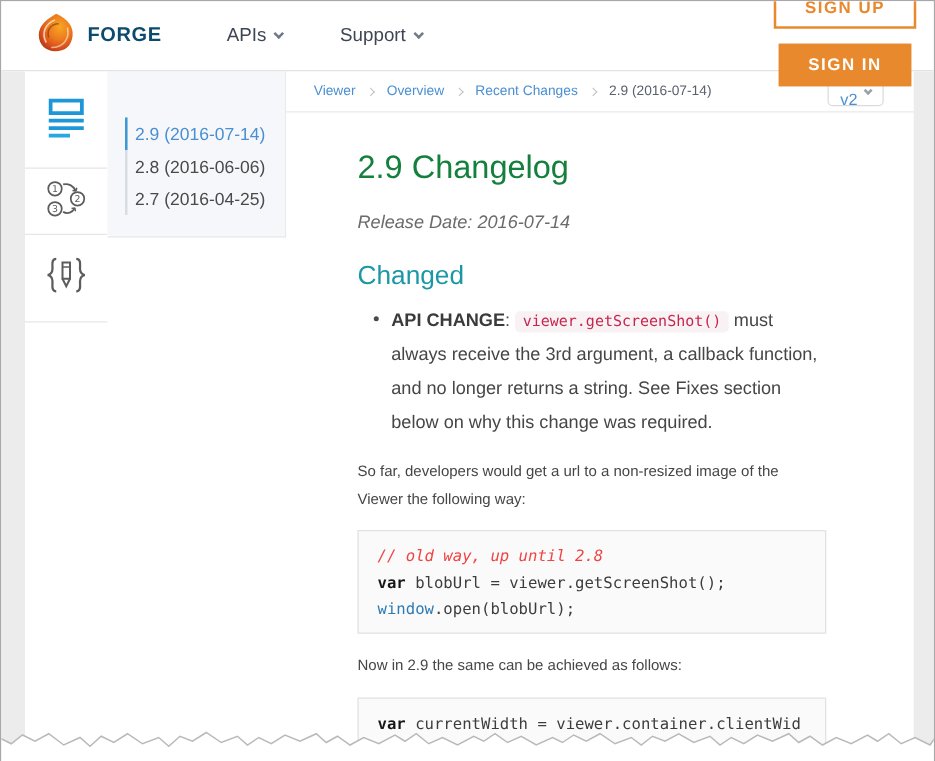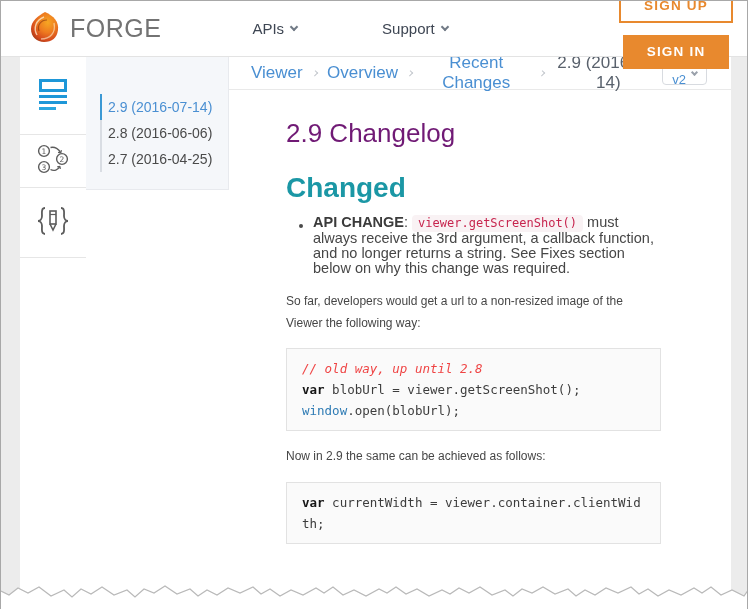--- a/index.html
+++ b/index.html
@@ -9,23 +9,23 @@
     position:relative; width:748px; height:609px; background:#fff;
     border-left:1px solid #a8a8a8; border-top:1px solid #a8a8a8; border-right:1px solid #a8a8a8;
     overflow:hidden;
   }
   
   .header {
     height:56px; background:#fff; border-bottom:1px solid #e3e3e3;
     display:flex; align-items:center; position:relative; z-index:2;
   }
   .brand { display:flex; align-items:center; margin-left:27px; cursor:pointer; }
-  .brand-text { font-size:25px; font-weight:400; color:#737373; letter-spacing:0.5px; margin-left:8px; }
+  .brand-text { font-size:16px; font-weight:700; color:#0c4a6e; letter-spacing:0.5px; margin-left:8px; }
   .top-nav { display:flex; align-items:center; margin-left:52px; gap:46px; }
-  .nav-item { font-size:15px; color:#3e4653; display:flex; align-items:center; cursor:pointer;margin-left:39px; }
+  .nav-item { font-size:15px; color:#3e4653; display:flex; align-items:center; cursor:pointer; }
   .chev { display:inline-block; width:6px; height:6px; border-right:2px solid #717a86; border-bottom:2px solid #717a86; transform:rotate(45deg); margin-left:7px; margin-top:-3px; }
   .header-buttons { margin-left:auto; display:flex; align-items:center; margin-right:14px; gap:12px;flex-direction:column; }
   .btn { height:34px; font-size:13.5px; font-weight:700; letter-spacing:1.2px; display:flex; align-items:center; justify-content:center; cursor:pointer; font-family:"Liberation Sans", sans-serif; }
   .btn-outline { width:114px; background:#fff; border:2px solid var(--orange); color:var(--orange); }
   .btn-solid { width:106px; background:var(--orange); border:2px solid var(--orange); color:#fff; }
   
   .body { display:flex; height:552px; position:relative; }
   .gutter-left { width:19px; background:#ececec; }
   .gutter-right { width:16px; background:#ececec; }
   .icon-rail { width:66px; background:#fff; }
@@ -38,34 +38,34 @@
   .icon-article .ln.short { width:62%; background:#2aa6e0; }
   
   .version-col { width:143px; background:#fff; }
   .version-panel { height:133px; background:#f5f7fa; border-right:1px solid #e8eaee; border-bottom:1px solid #e8eaee; padding-top:37px; }
   .version-list { margin-left:14px; border-left:2px solid #d9dde3; }
   .version-item { font-size:14px; color:#4a4a4a; line-height:26px; padding-left:6px; cursor:pointer; white-space:nowrap; }
   .version-item.active { color:var(--blue); border-left:2px solid #3c99d4; margin-left:-2px; }
   
   .main { flex:1; background:#fff; min-width:0; }
   .breadcrumb-bar { height:33px; border-bottom:1px solid #e9e9e9; display:flex; align-items:center; padding:0 24px 0 22px; }
-  .bc { display:flex; align-items:center; font-size:17px;text-align:center; }
+  .bc { display:flex; align-items:center; font-size:11px;text-align:center; }
   .bc-link { color:var(--blue); cursor:pointer; }
   .bc-current { color:#59616c; }
   .bc-sep { display:inline-block; width:5px; height:5px; border-right:1.5px solid #c3c7cd; border-top:1.5px solid #c3c7cd; transform:rotate(45deg); margin:0 10px; }
   .version-select { margin-left:auto; height:24px; border:1px solid #d8dbe0; border-radius:4px; background:#fff; display:flex; align-items:center; padding:0 9px; cursor:pointer; }
   .version-select .v-label { font-size:13px; color:var(--blue);margin-top:13px; }
   .version-select .chev { border-color:#9aa1ab; width:5px; height:5px; margin-left:6px; margin-top:-2px; }
   
   .article { padding:28px 70px 0 57px; }
-  .page-title { font-size:26px; font-weight:500; color:#701a75; }
+  .page-title { font-size:26px; font-weight:500; color:#15803d; }
   .release-date { margin-top:21px; font-size:14.5px; font-style:italic; color:#6b6b6b; }
-  .section-heading { margin-top:23px; font-size:28px; font-weight:700; color:var(--teal); }
+  .section-heading { margin-top:23px; font-size:21px; font-weight:400; color:var(--teal); }
   .changes-list { margin-top:11px; list-style:none; padding-left:27px; }
-  .changes-list li { position:relative; font-size:14.5px; line-height:15px; color:#464646; }
+  .changes-list li { position:relative; font-size:14.5px; line-height:27px; color:#464646; }
   .changes-list li::before { content:''; position:absolute; left:-14px; top:9px; width:4px; height:4px; border-radius:50%; background:#4a4a4a; }
   .changes-list strong { color:#3b3b3b; }
   code.inline { font-family:"DejaVu Sans Mono", monospace; font-size:12px; color:var(--code-red); background:#f9f2f4; border-radius:4px; padding:1px 6px 2px; white-space:nowrap; }
   .para { margin-top:15px; font-size:12px; line-height:21.5px; color:#464646; }
   .codeblock { margin-top:14px; background:#fafafa; border:1px solid #e2e2e2; padding:9px 15px; font-family:"DejaVu Sans Mono", monospace; font-size:12.5px; line-height:21px; color:#3d3d3d; }
   .code-line { white-space:pre-wrap; word-break:break-all; }
   .code-line .comment { color:#ef4444; font-style:italic; }
   .code-line .keyword { color:#161616; font-weight:700;text-align:center; }
   .code-line .builtin { color:#2e7bb4; }
   
@@ -175,20 +175,21 @@
             <span class="bc-current">2.9 (2016-07-14)</span>
           </div>
         <div class="version-select">
           <span class="v-label">v2</span>
           <span class="chev"></span>
         </div>
       </div>
 
       <div class="article">
         <h1 class="page-title">2.9 Changelog</h1>
+        <div class="release-date">Release Date: 2016-07-14</div>
         <h2 class="section-heading">Changed</h2>
         <ul class="changes-list" id="changes-list">
             <li><strong>API CHANGE</strong>: <code class="inline">viewer.getScreenShot()</code> must always receive the 3rd argument, a callback function, and no longer returns a string. See Fixes section below on why this change was required.</li>
           </ul>
         <p class="para">So far, developers would get a url to a non-resized image of the Viewer the following way:</p>
         <div class="codeblock" id="code-block-1">
             <div class="code-line"><span class="comment">// old way, up until 2.8</span></div>
             <div class="code-line"><span class="keyword">var</span><span> blobUrl = viewer.getScreenShot();</span></div>
             <div class="code-line"><span class="builtin">window</span><span>.open(blobUrl);</span></div>
           </div>

